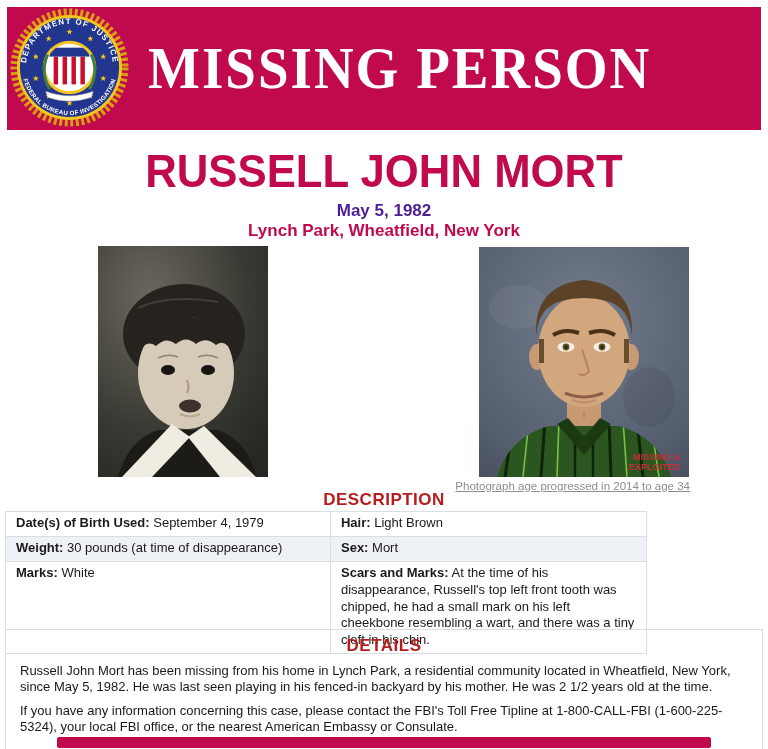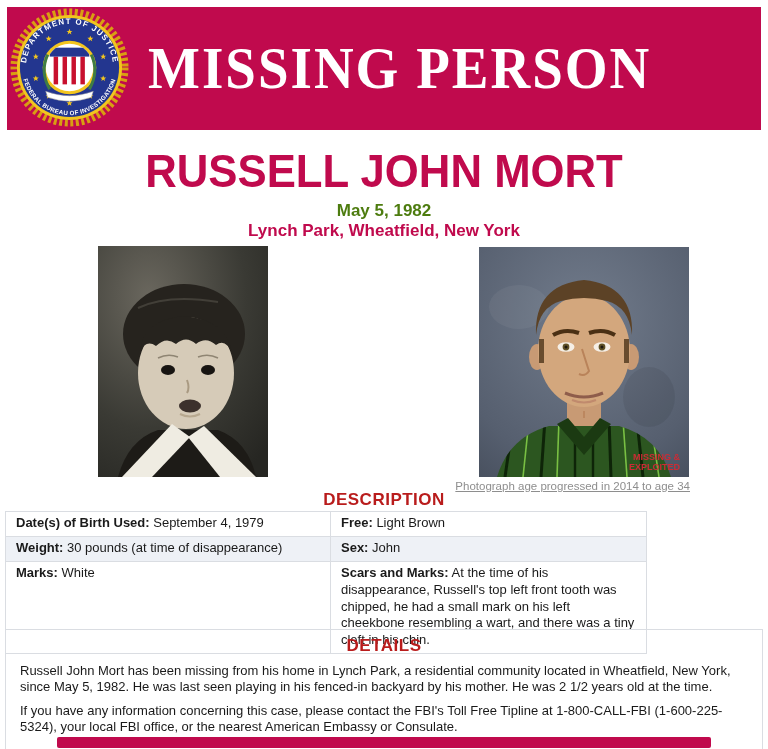--- a/index.html
+++ b/index.html
@@ -20,21 +20,21 @@
     white-space:nowrap;transform:scaleY(1.08);transform-origin:left top;
   }
   
   .person-name{
     position:absolute;left:0;top:143px;width:768px;text-align:center;
     font-size:47px;font-weight:bold;color:#c00a4d;letter-spacing:0px;
     transform:scaleX(0.93);transform-origin:center top;white-space:nowrap;
   }
   .missing-date{
     position:absolute;left:0;top:201px;width:768px;text-align:center;
-    font-size:17px;font-weight:bold;color:#4d7c0f;
+    font-size:17px;font-weight:bold;color:#4c1d95;
   }
   .missing-location{
     position:absolute;left:0;top:221px;width:768px;text-align:center;
     font-size:17px;font-weight:bold;color:#c00a4d;
   }
   
   .photo-left{position:absolute;left:98px;top:246px;}
   .photo-right{position:absolute;left:479px;top:247px;}
   .photo-caption{
     position:absolute;left:400px;top:480px;width:290px;text-align:right;
@@ -207,25 +207,25 @@
   </svg>
 
   <div class="photo-caption">Photograph age progressed in 2014 to age 34</div>
 
   <div class="section-heading desc-heading">DESCRIPTION</div>
 
   <table class="desc-table">
     <tbody>
       <tr>
         <td class="lcol"><span class="lbl">Date(s) of Birth Used:</span><span> September 4, 1979</span></td>
-        <td><span class="lbl">Free:</span><span> Light Brown</span></td>
+        <td><span class="lbl">Hair:</span><span> Light Brown</span></td>
       </tr>
       <tr>
         <td class="lcol"><span class="lbl">Weight:</span><span> 30 pounds (at time of disappearance)</span></td>
-        <td><span class="lbl">Sex:</span><span> John</span></td>
+        <td><span class="lbl">Sex:</span><span> Mort</span></td>
       </tr>
       <tr>
         <td class="lcol"><span class="lbl">Marks:</span><span> White</span></td>
         <td><span class="lbl">Scars and Marks:</span><span> At the time of his disappearance, Russell's top left front tooth was chipped, he had a small mark on his left cheekbone resembling a wart, and there was a tiny cleft in his chin.</span></td>
       </tr>
     </tbody>
   </table>
 
   <div class="details-box">
     <div class="section-heading">DETAILS</div>

